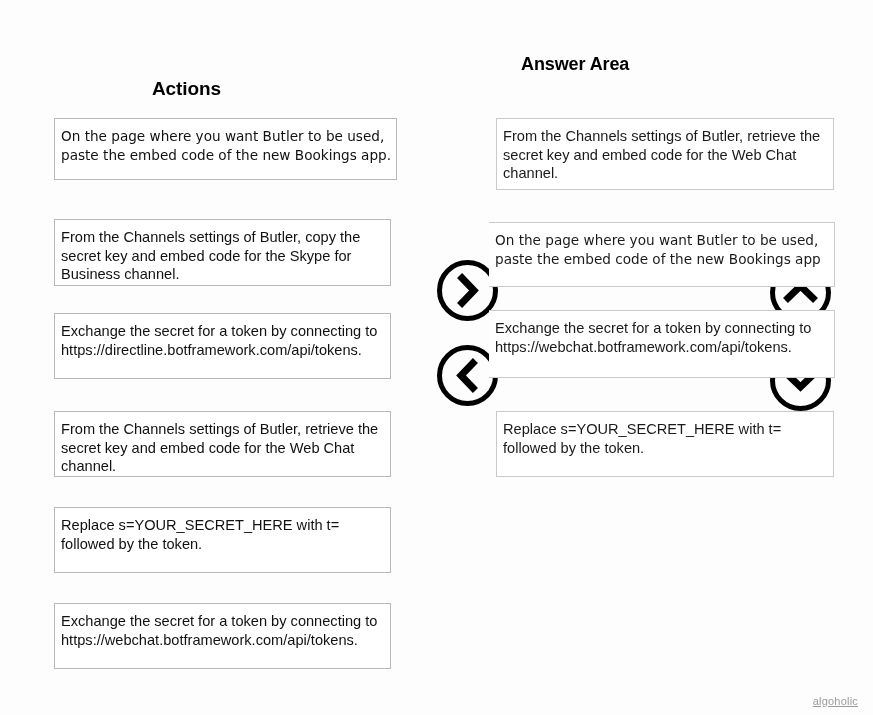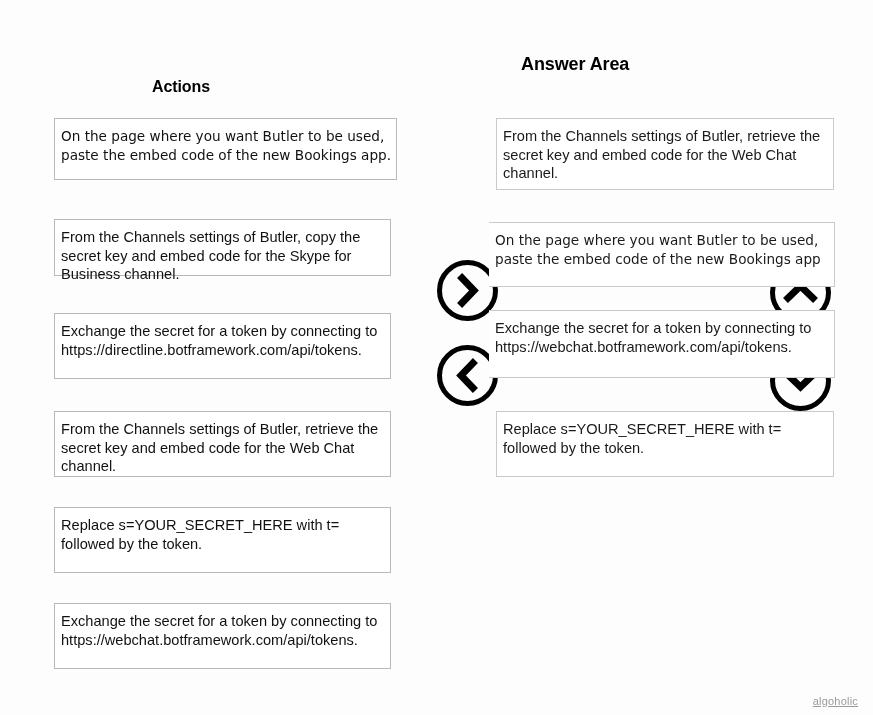--- a/index.html
+++ b/index.html
@@ -29,21 +29,21 @@
   .heading {
     position: absolute;
     font-weight: bold;
     color: #000000;
     white-space: nowrap;
     letter-spacing: -0.1px;
   }
   #actions-heading {
     left: 152px;
     top: 78px;
-    font-size: 16px;
+    font-size: 19px;
   }
   #answer-heading {
     left: 508px;
     top: 54px;
     font-size: 18px;
     margin-left: 13px;
   }
 
   
   .card {
@@ -57,21 +57,21 @@
     padding: 8px 5px 8px 6px;
   }
   .card.alt-font {
     font-family: "DejaVu Sans", sans-serif;
     font-size: 13.6px;
     line-height: 19.4px;
   }
 
   
   #action-card-0 { left: 54px; top: 118px;  width: 343px; height: 62px; }
-  #action-card-1 { left: 54px; top: 219px;  width: 337px; height: 57px; }
+  #action-card-1 { left: 54px; top: 219px;  width: 337px; height: 67px; }
   #action-card-2 { left: 54px; top: 313px;  width: 337px; height: 66px; }
   #action-card-3 { left: 54px; top: 411px;  width: 337px; height: 66px; }
   #action-card-4 { left: 54px; top: 507px;  width: 337px; height: 66px; }
   #action-card-5 { left: 54px; top: 603px;  width: 337px; height: 66px; }
 
   
   .answer-card {
     position: absolute;
     box-sizing: border-box;
     background: #ffffff;

